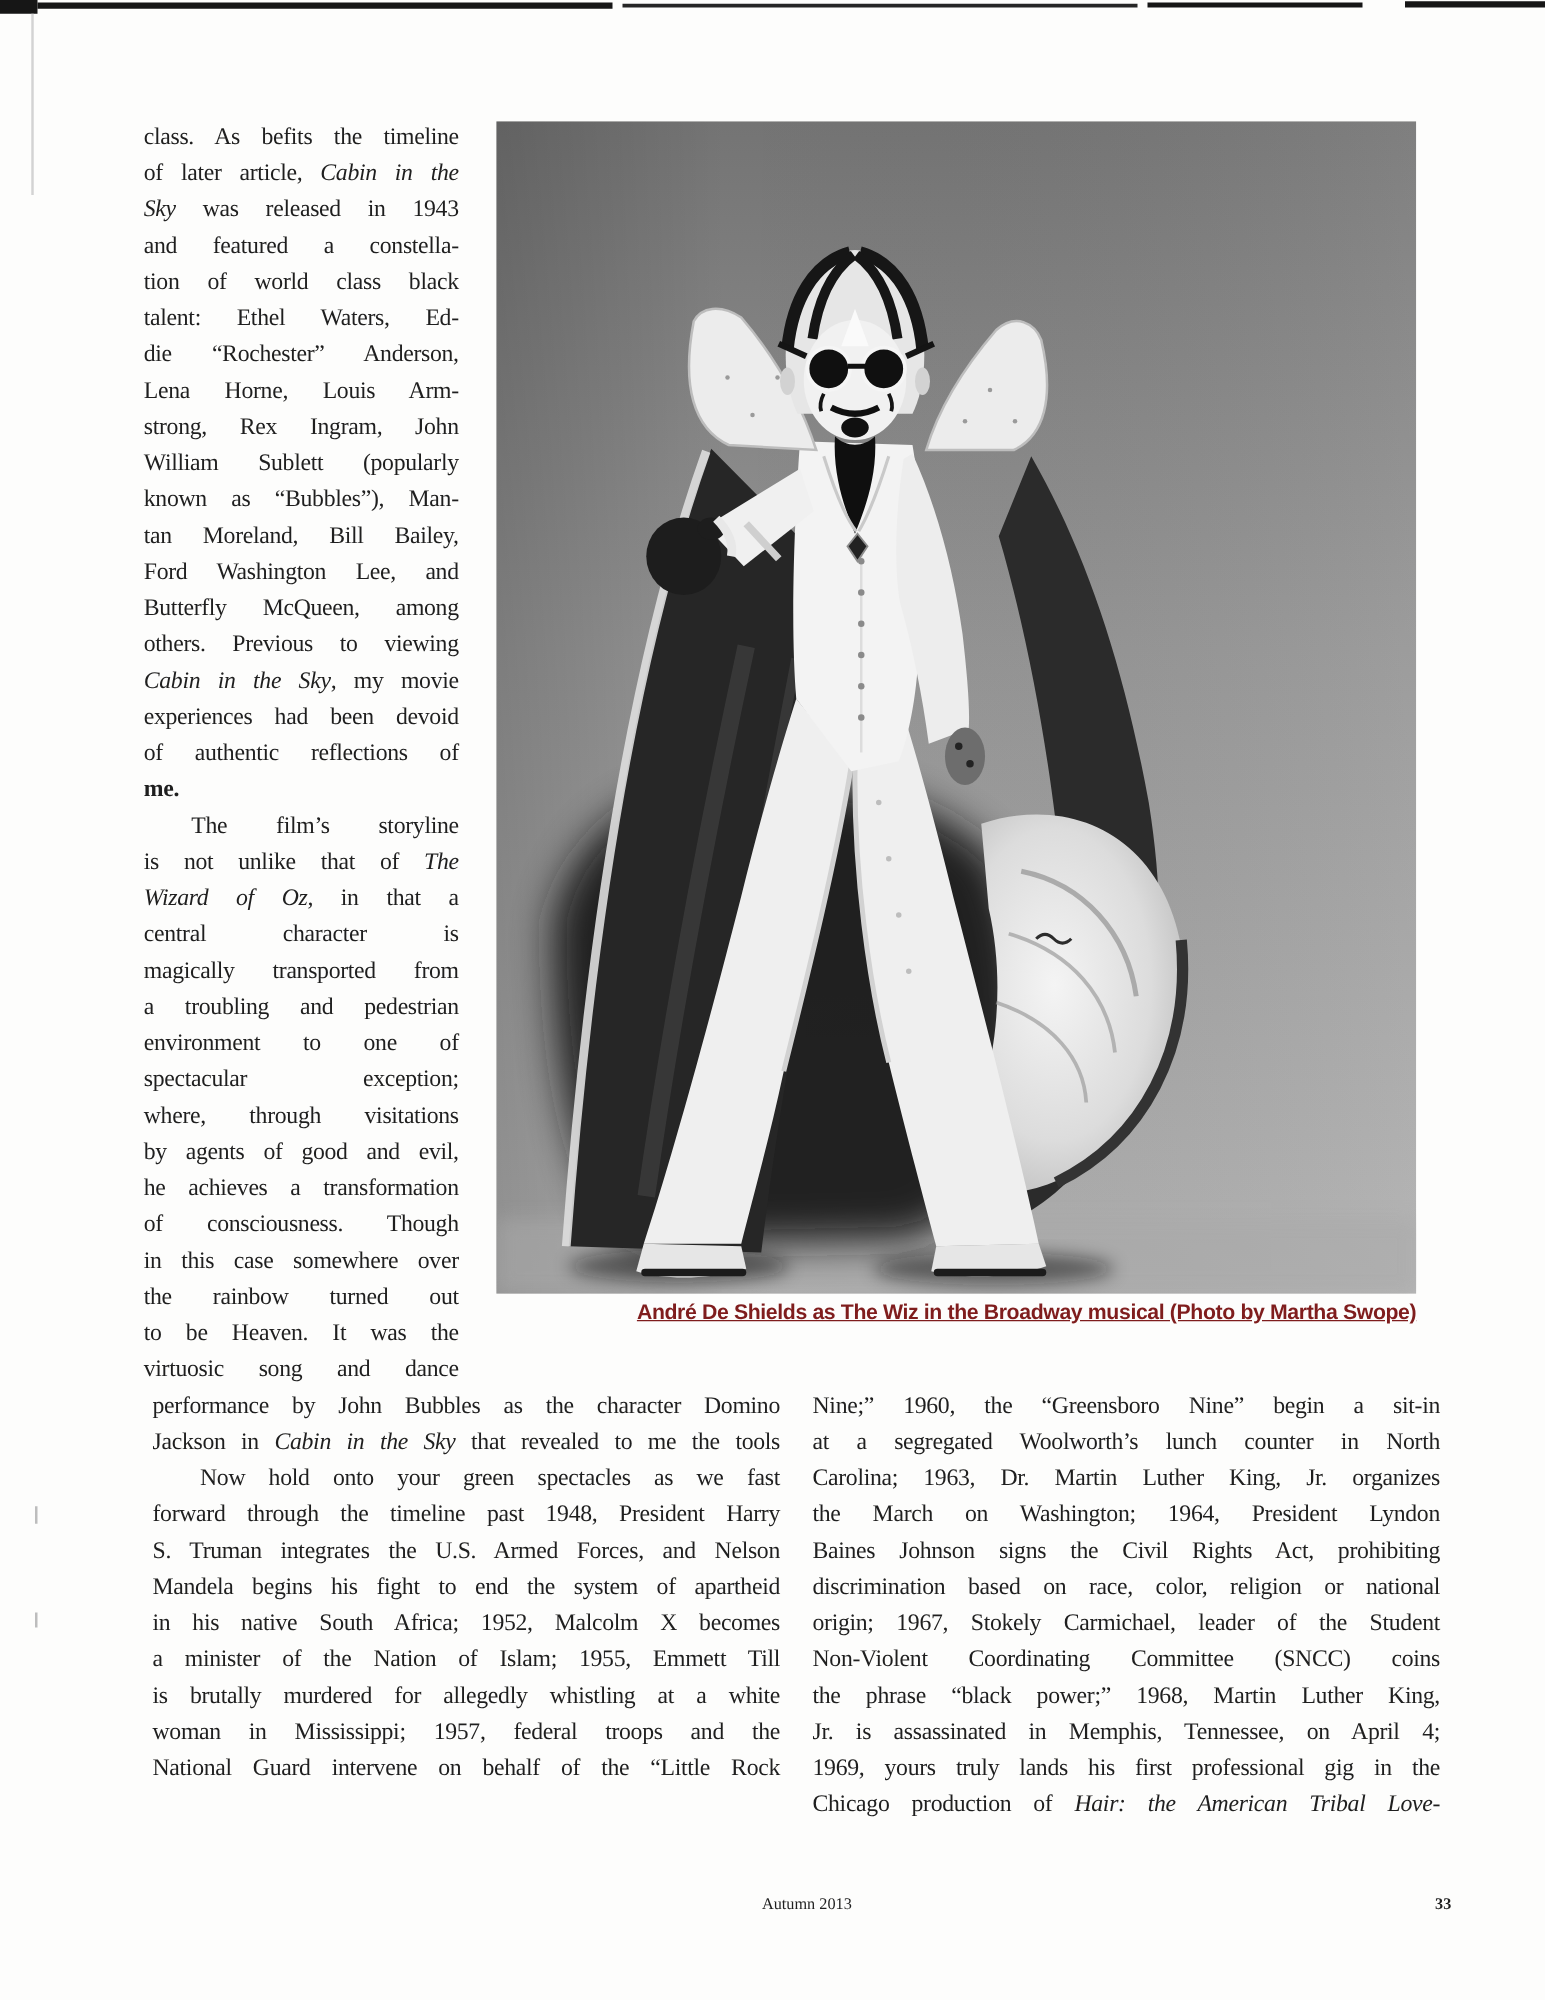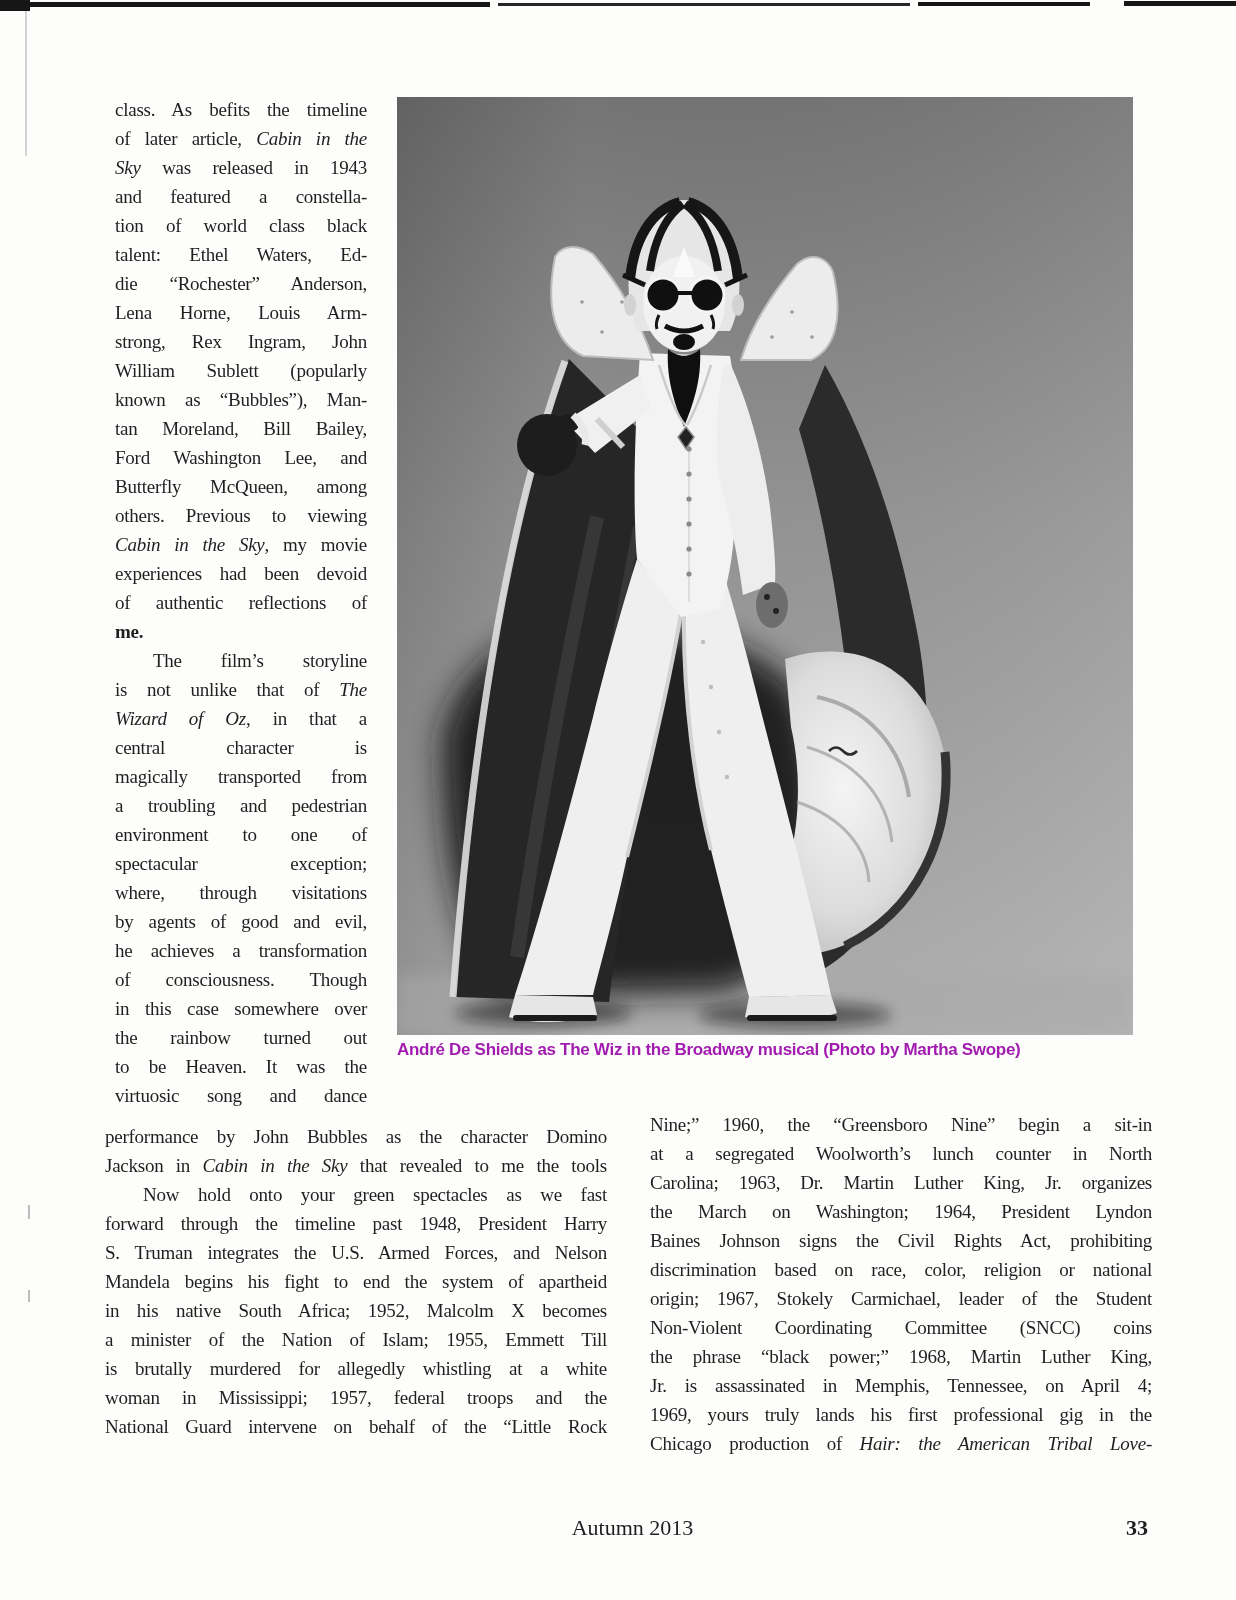--- a/index.html
+++ b/index.html
@@ -15,35 +15,35 @@
   .speck{position:absolute;background:#bdbdbd;}
 
   
   .textcol{position:absolute;font-size:19px;letter-spacing:-0.25px;}
   .line{height:29px;line-height:29px;white-space:normal;
         text-align:justify;text-align-last:justify;overflow:visible;}
   .line.end{text-align-last:left;font-weight:bold;}
   .line.ind{text-indent:38px;}
   .line em{font-style:italic;}
   .col-narrow{left:115px;top:95px;width:252px;}
-  .col-bl{left:105px;top:1110px;width:502px;margin-top:12px;}
+  .col-bl{left:122px;top:1110px;width:502px;}
   .col-br{left:650px;top:1110px;width:502px;}
 
   
   .photo-wrap{position:absolute;left:397px;top:97px;width:736px;height:938px;}
   .photo-wrap svg{display:block;width:736px;height:938px;}
 
   .caption{
     position:absolute;left:397px;top:1040px;width:736px;
     font-family:"Liberation Sans","DejaVu Sans",sans-serif;
     font-weight:700;font-size:17px;letter-spacing:-0.3px;
-    text-align:left;color:#a21caf;
+    text-align:right;color:#7f1d1d;text-decoration:underline;
   }
 
-  .footer{position:absolute;left:115px;top:1515px;width:1035px;font-size:22px;}
+  .footer{position:absolute;left:128px;top:1515px;width:1035px;font-size:13px;}
   .footer-issue{display:block;text-align:center;}
   .footer-page{position:absolute;right:2px;top:0;font-weight:bold;}
 </style>
 </head>
 <body>
 
 <div class="page">
 
   <div class="scan" style="left:0;top:0;width:30px;height:11px;"></div>
   <div class="scan" style="left:30px;top:2px;width:460px;height:5px;"></div>

